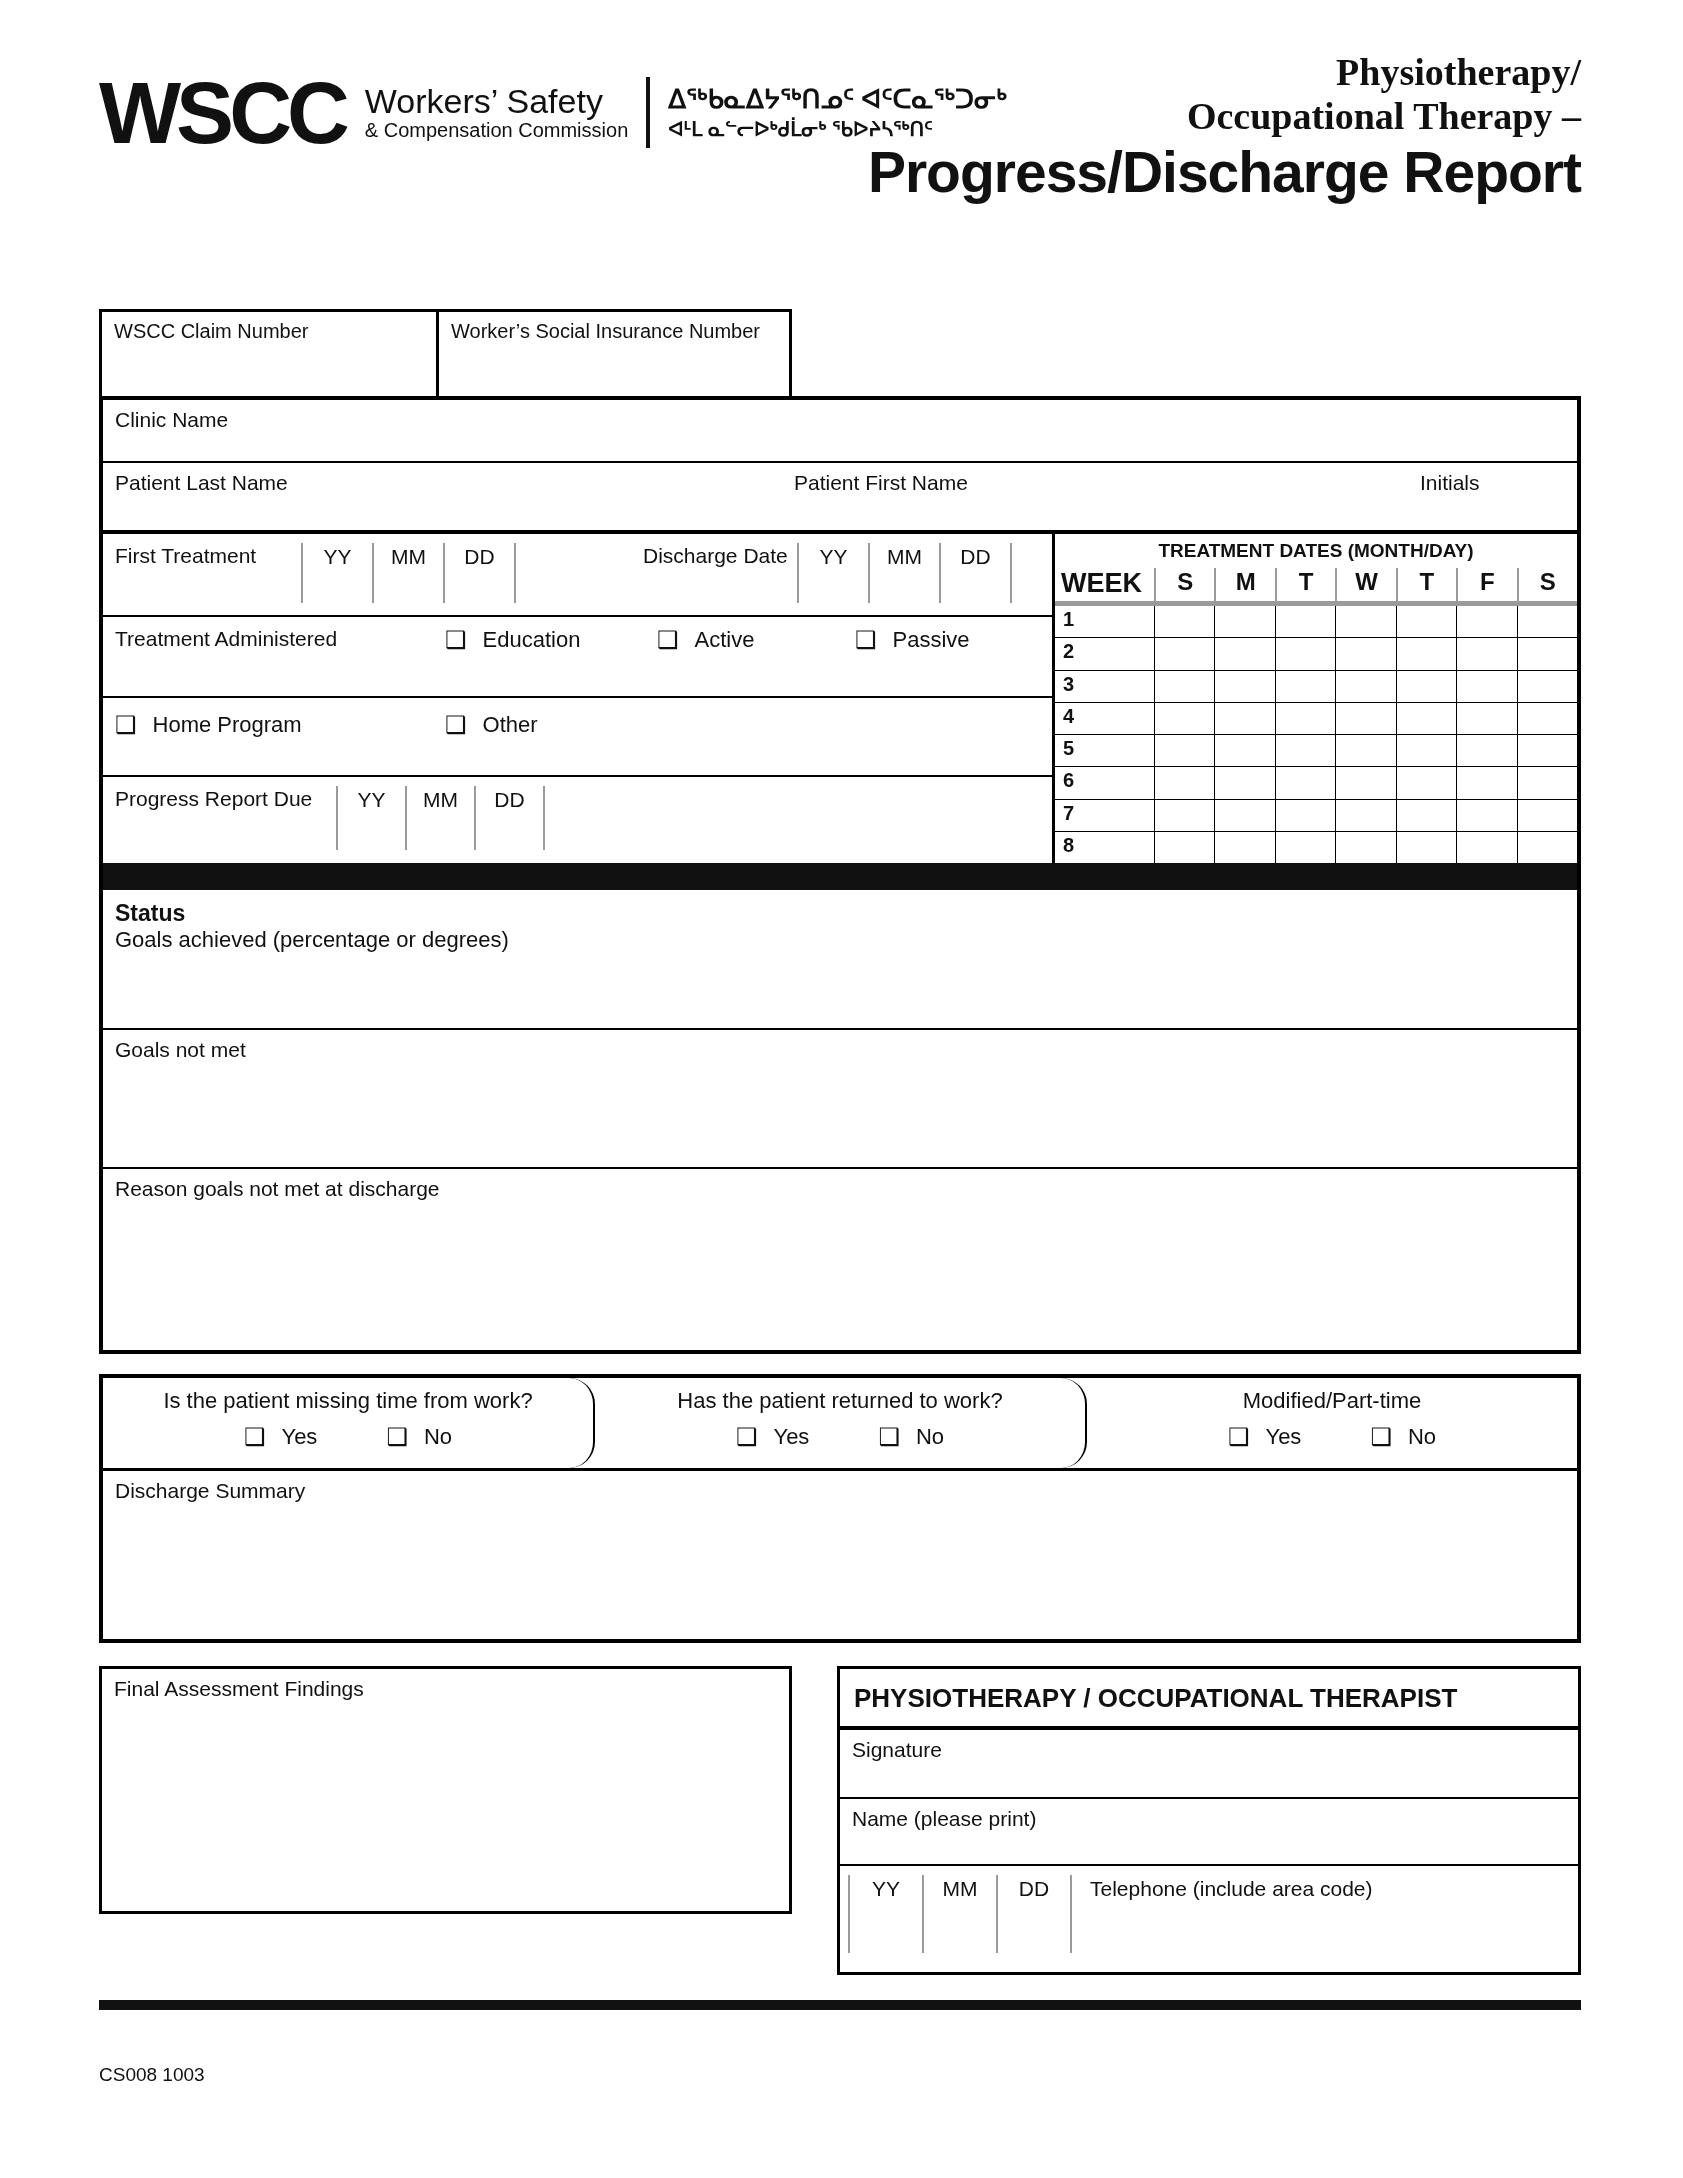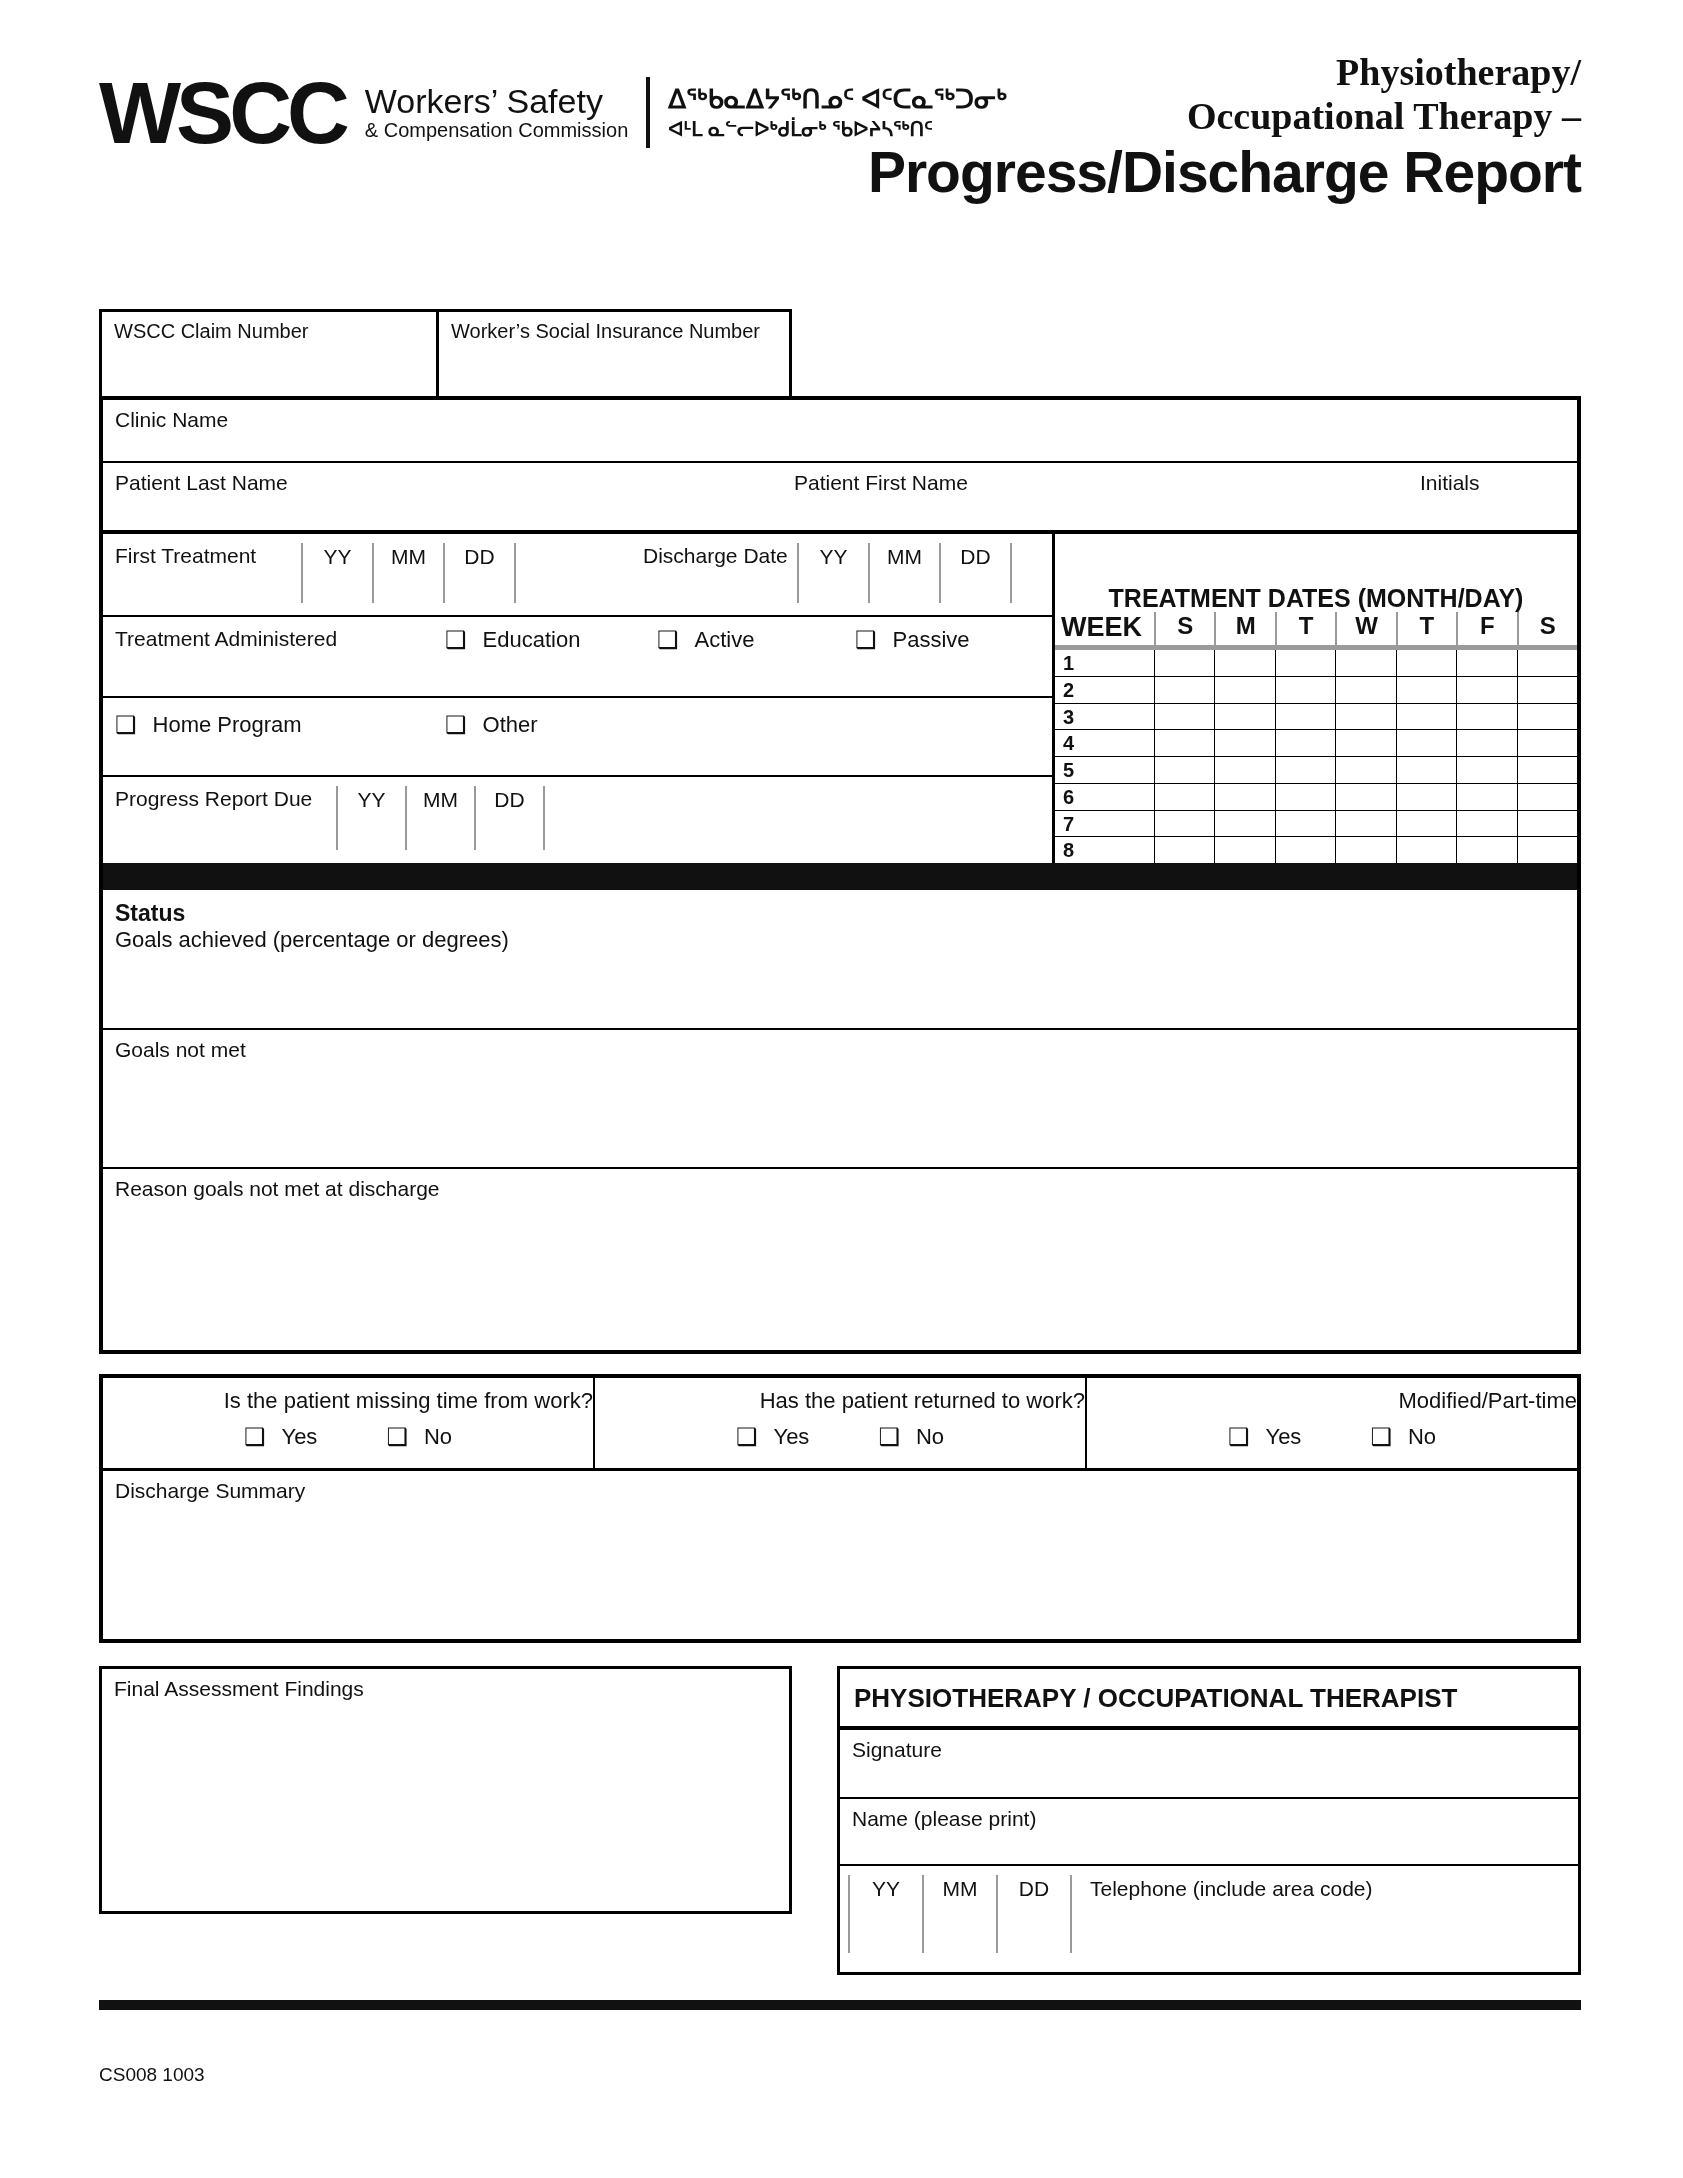--- a/index.html
+++ b/index.html
@@ -55,21 +55,21 @@
   .fld-label{padding:10px 0 0 12px;font-size:21px;box-sizing:border-box;}
   .dgroup{display:flex;height:100%;}
   .dcell{width:71px;box-sizing:border-box;border-left:2px solid #9a9a9a;
          height:74%;margin-top:9px;text-align:center;font-size:21px;padding-top:2px;}
   .dcell.end{width:44px;}
   .spacer{flex:1;}
   .abs-cb{position:absolute;top:10px;}
 
   
   .right-col{flex:1;display:flex;flex-direction:column;box-sizing:border-box;}
-  .tbl-title{height:34px;text-align:center;font-size:25px;font-weight:700;padding-top:6px;box-sizing:border-box;margin-top:44px;}
+  .tbl-title{height:34px;text-align:center;font-size:19px;font-weight:700;padding-top:6px;box-sizing:border-box;}
   .tbl-head{height:33px;display:flex;box-sizing:border-box;}
   .tbl-head .wk{width:99px;font-size:27px;font-weight:700;padding-left:6px;box-sizing:border-box;}
   .tbl-head .dy{flex:1;text-align:center;font-size:24px;font-weight:700;border-left:2px solid #9a9a9a;box-sizing:border-box;}
   .tbl-rule{height:5px;background:#9b9b9b;}
   .tbl-grid{flex:1;display:flex;flex-direction:column;}
   .tbl-row{flex:1;display:flex;border-bottom:1px solid #000;box-sizing:border-box;}
   .tbl-row:last-child{border-bottom:none;}
   .tbl-row .wkc{width:99px;font-size:20px;font-weight:700;padding:2px 0 0 8px;box-sizing:border-box;}
   .tbl-row .dc{flex:1;border-left:1px solid #000;box-sizing:border-box;}
 
@@ -78,21 +78,21 @@
   .row-status .h{font-size:23px;font-weight:700;}
   .row-status .sub{font-size:22px;}
   .row-gnm{height:139px;border-bottom:2px solid #000;box-sizing:border-box;}
   .row-reason{flex:1;}
 
   
   .work-box{position:absolute;left:99px;top:1374px;width:1482px;height:269px;
             border:4px solid #000;box-sizing:border-box;display:flex;flex-direction:column;}
   .q-row{height:93px;display:flex;border-bottom:3px solid #000;box-sizing:border-box;}
   .q-cell{width:492px;border-right:2px solid #000;box-sizing:border-box;
-          text-align:right;padding-top:10px;}
+          text-align:center;padding-top:10px;border-radius:26px;}
   .q-cell:last-child{flex:1;border-right:none;}
   .q-text{font-size:22px;}
   .yn{margin-top:10px;display:flex;justify-content:center;gap:69px;}
   .summary-row{flex:1;}
 
   
   .final-box{position:absolute;left:99px;top:1666px;width:693px;height:248px;
              border:3px solid #000;box-sizing:border-box;}
   .ther-box{position:absolute;left:837px;top:1666px;width:744px;height:309px;
             border:3px solid #000;box-sizing:border-box;display:flex;flex-direction:column;}

